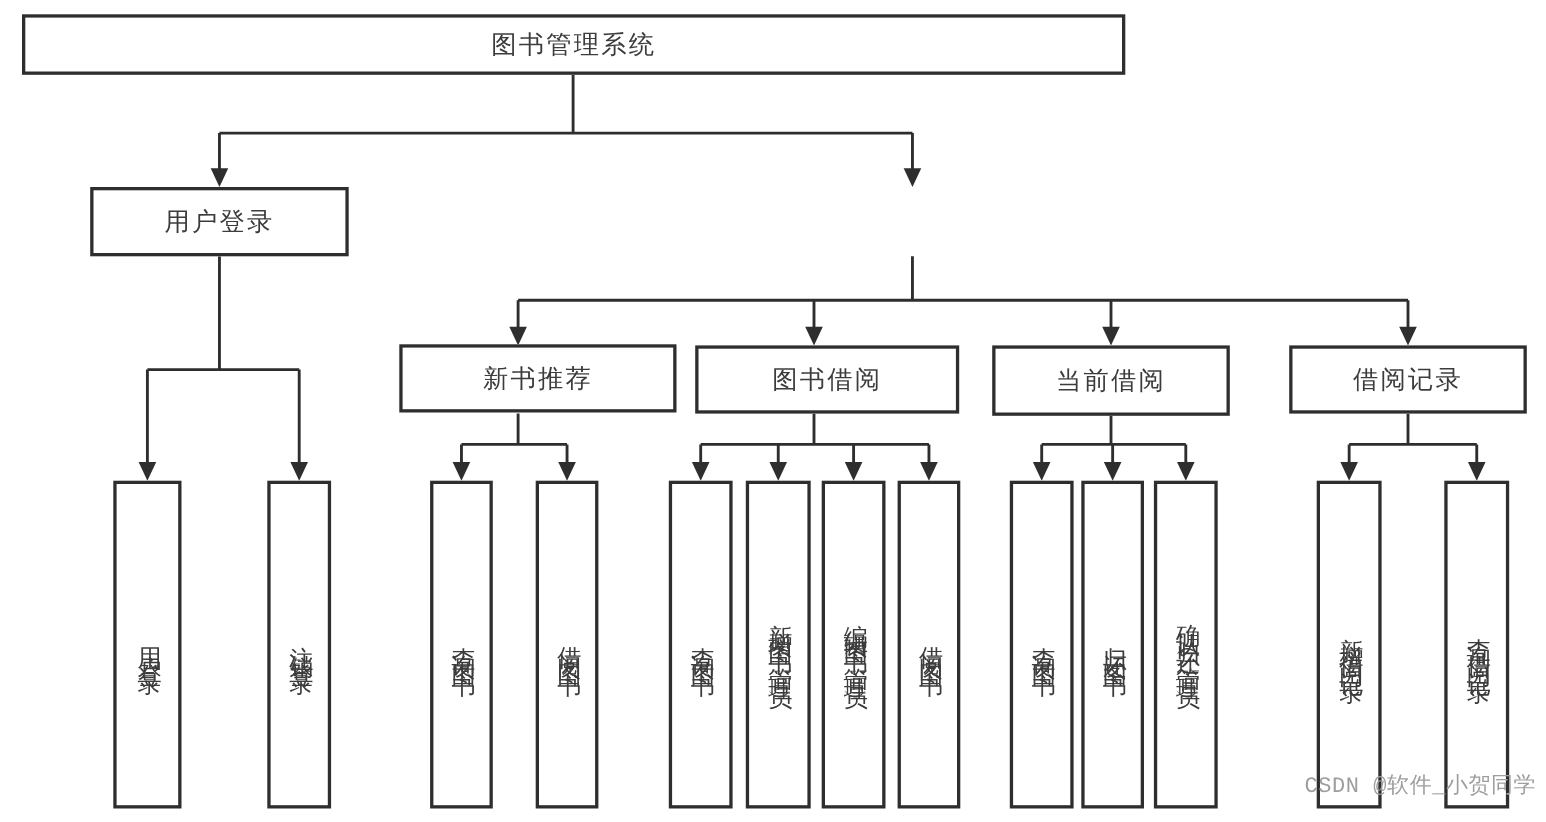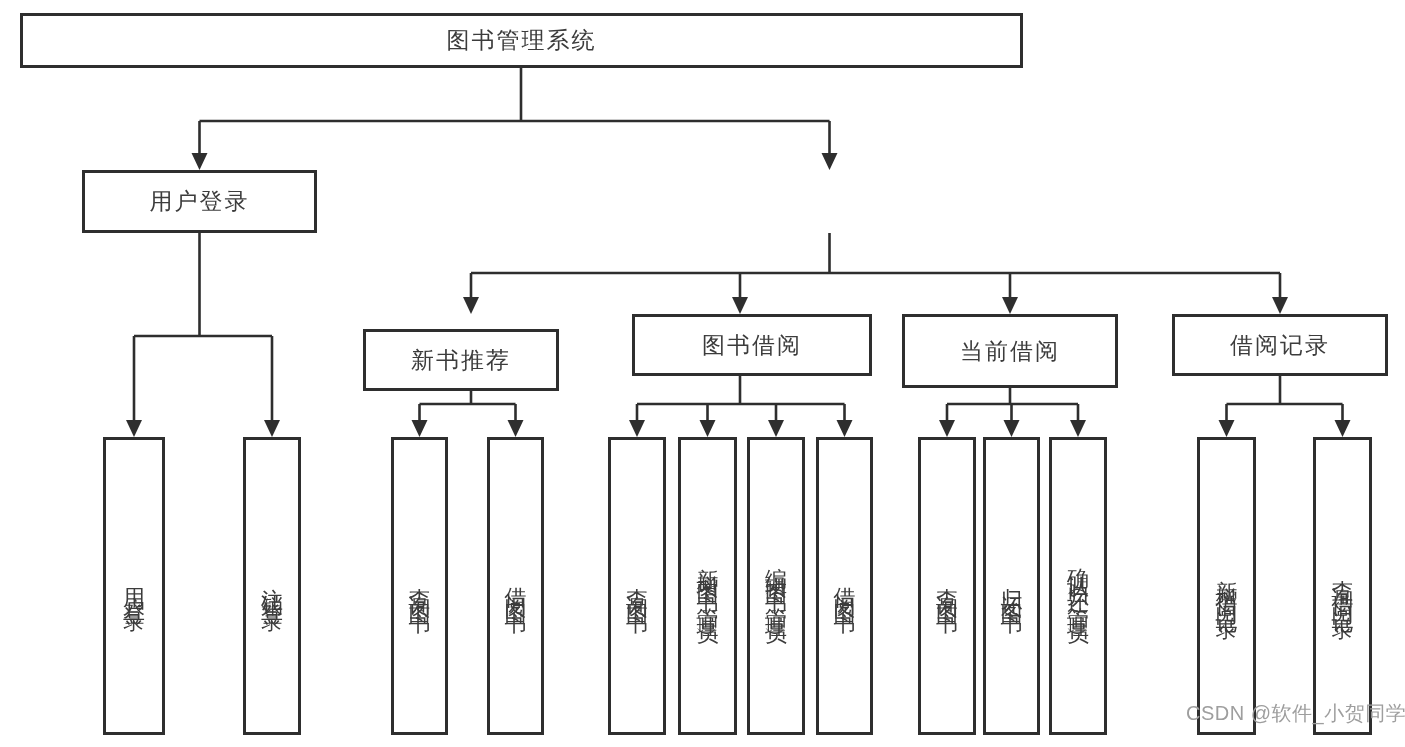--- a/index.html
+++ b/index.html
@@ -7,21 +7,21 @@
     --text:#3c3c3c;
     --watermark:#9e9e9e;
     --bg:#ffffff;
     --boxbg:#ffffff;
   }
   html,body{margin:0;padding:0;background:var(--bg);}
   #stage{
     position:relative;
     width:1405px;height:747px;
     background:var(--bg);
-    font-family:Liberation Sans, sans-serif;
+    font-family:Liberation Mono, monospace;
     overflow:hidden;
   }
   #connectors{
     position:absolute;left:0;top:0;width:1405px;height:747px;
   }
   #connectors path{stroke:var(--line);stroke-width:2.6;fill:none;}
   #connectors polygon{fill:var(--line);stroke:none;}
   .box{
     position:absolute;
     box-sizing:border-box;
@@ -115,27 +115,27 @@
   </svg>
 
   <div class="box h" style="left:20px;top:13px;width:1003px;height:55px">
     <span class="lbl">图书管理系统</span>
   </div>
 
   <div class="box h" style="left:82px;top:170px;width:235px;height:63px">
     <span class="lbl">用户登录</span>
   </div>
 
-  <div class="box h" style="left:363px;top:329px;width:196px;height:62px">
+  <div class="box h" style="left:363px;top:313px;width:252px;height:62px">
     <span class="lbl">新书推荐</span>
   </div>
   <div class="box h" style="left:632px;top:314px;width:240px;height:62px">
     <span class="lbl">图书借阅</span>
   </div>
-  <div class="box h" style="left:902px;top:314px;width:216px;height:74px">
+  <div class="box h" style="left:902px;top:314px;width:216px;height:64px">
     <span class="lbl">当前借阅</span>
   </div>
   <div class="box h" style="left:1172px;top:314px;width:216px;height:62px">
     <span class="lbl">借阅记录</span>
   </div>
 
   <div class="box v" style="left:103px;top:437px;width:62px;height:298px">
     <span class="lbl">用户登录</span>
   </div>
   <div class="box v" style="left:243px;top:437px;width:58px;height:298px">

